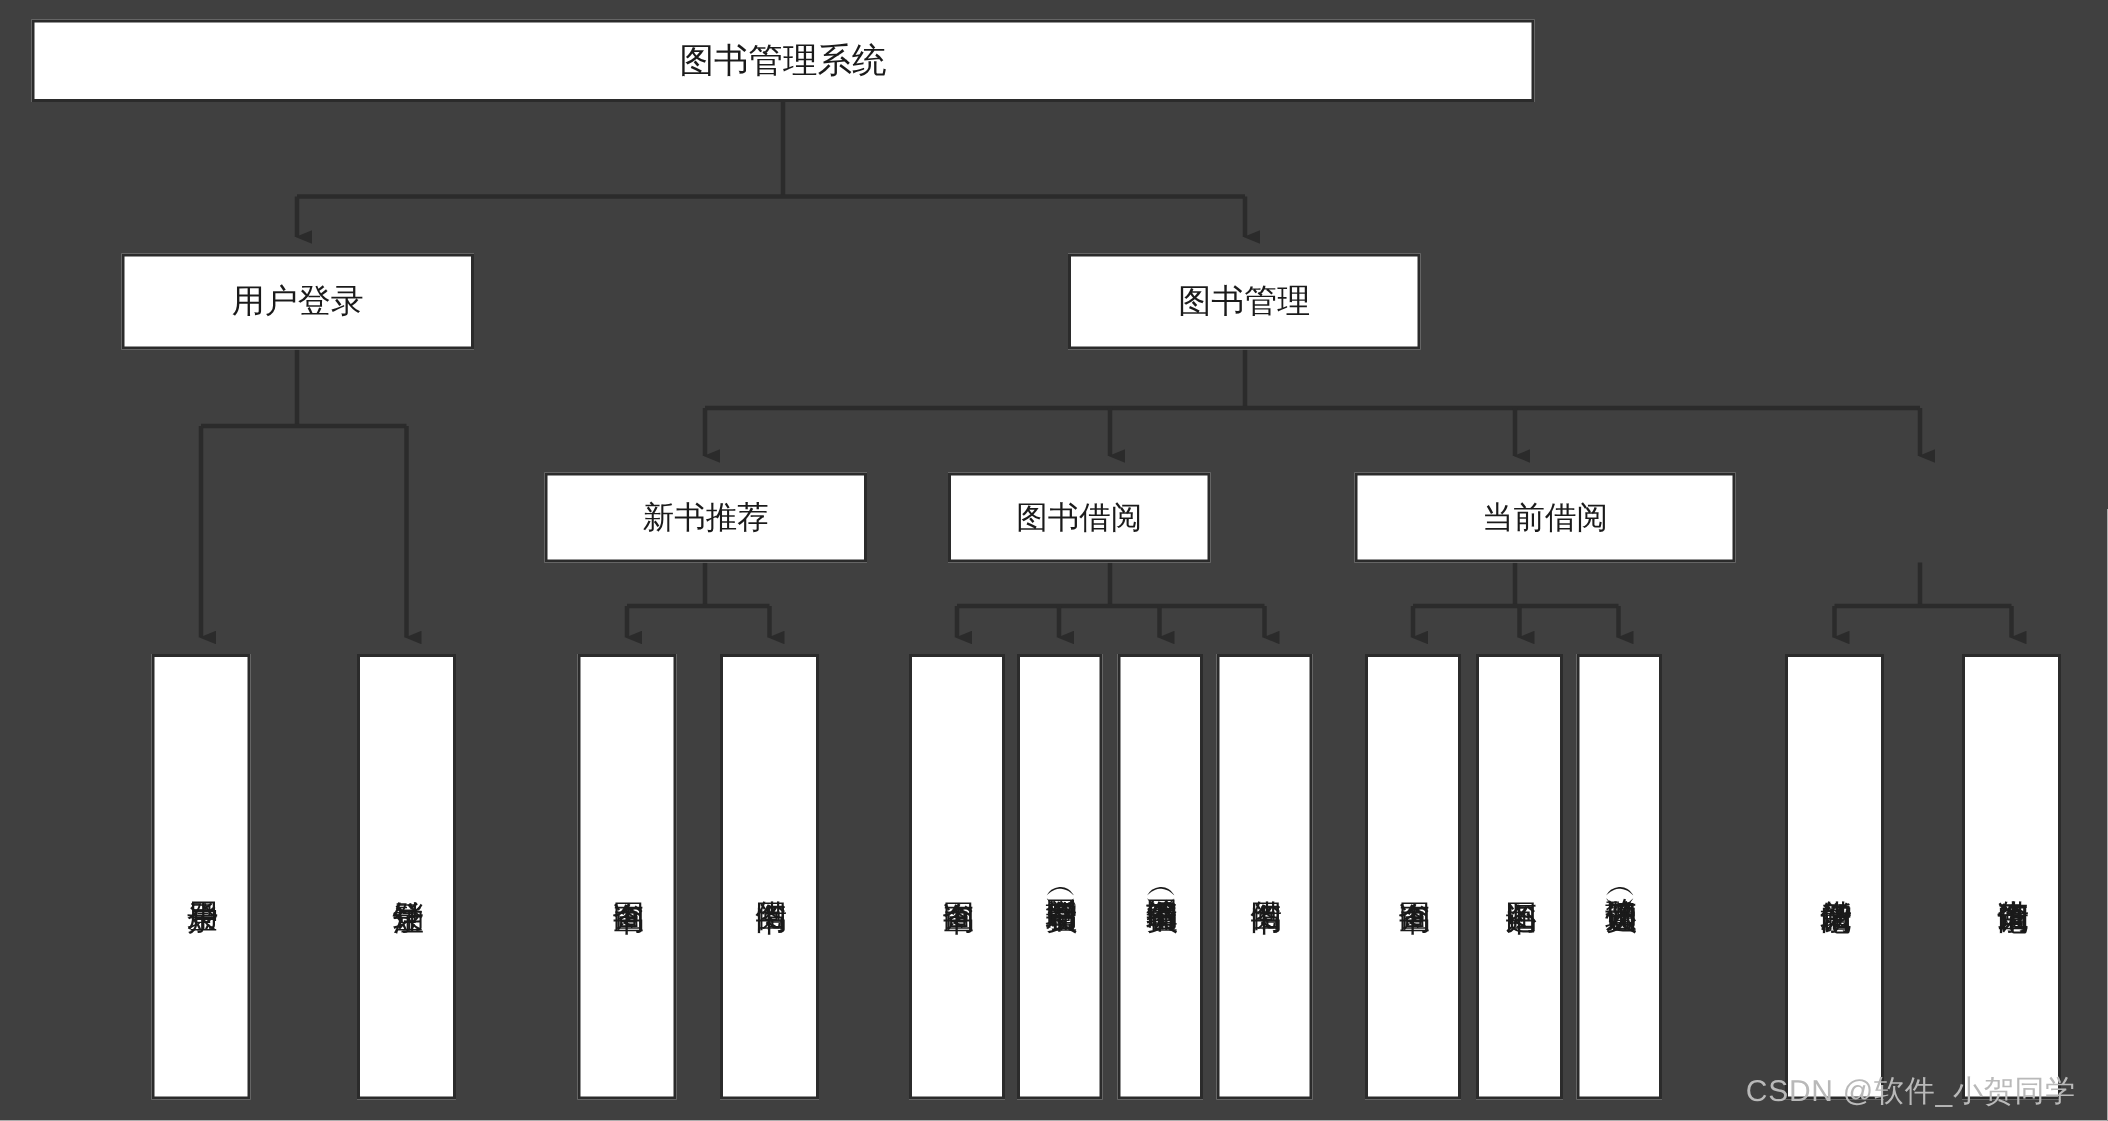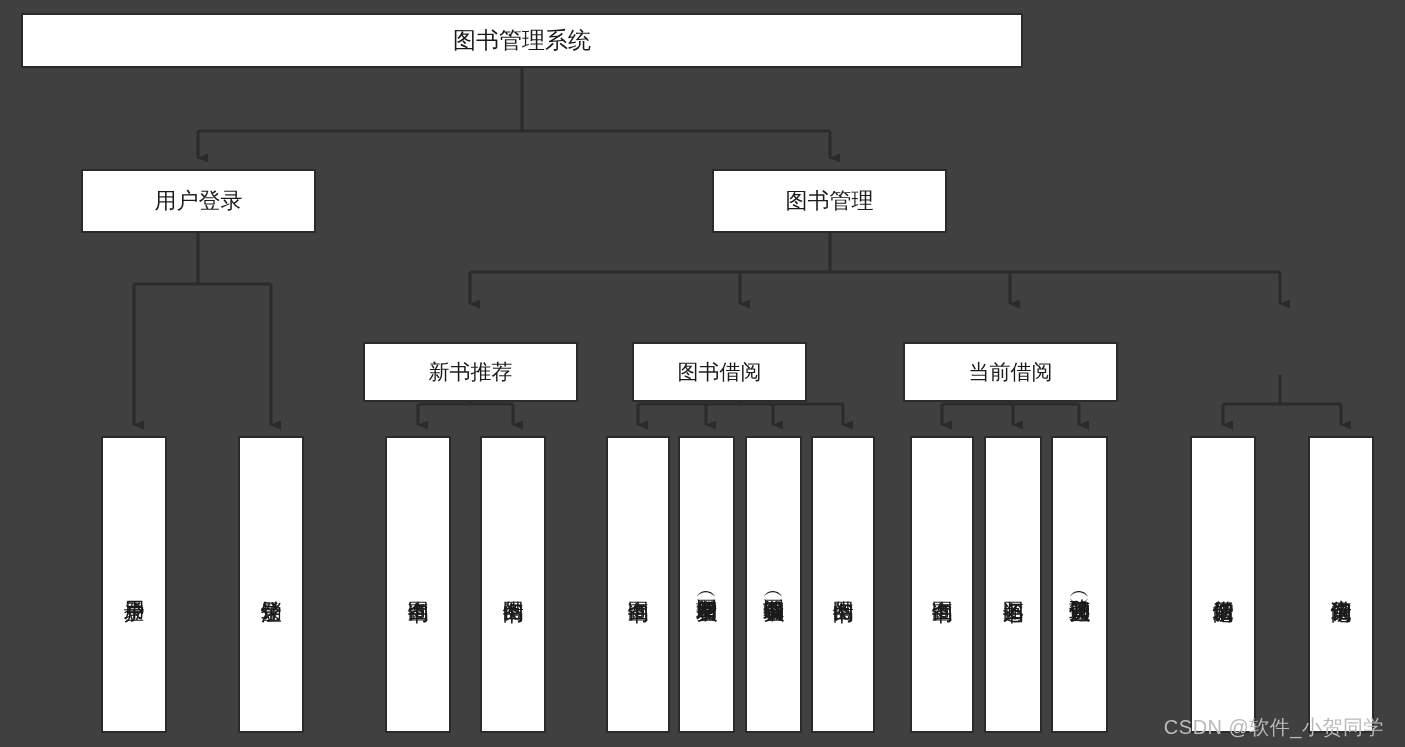--- a/index.html
+++ b/index.html
@@ -39,21 +39,20 @@
     left: 21px;  top: 13px;  width: 1002px; height: 55px;
     font-size: 23px;
   }
   .node.lvl2 {
     top: 169px; width: 235px; height: 64px;
     font-size: 22px;
   }
   .node.lvl3 {
     top: 315px; width: 215px; height: 60px;
     font-size: 21px;
-    margin-top: 27px;
   }
   .node.leaf {
     top: 436px; height: 297px;
     font-size: 21px;
     line-height: 1.07;
     padding: 6px 0;
     text-align: center;
     letter-spacing: 0.5px;
   }
   .vtext {
@@ -137,21 +136,21 @@
   <div class="node lvl2" id="n-l2-1" style="left: 712px; top: 169px; width: 235px; height: 64px;">
     <span>图书管理</span>
   </div>
 
   <div class="node lvl3" id="n-l3-0" style="left: 363px; top: 315px; width: 215px; height: 60px;">
     <span>新书推荐</span>
   </div>
   <div class="node lvl3" id="n-l3-1" style="left: 632px; top: 315px; width: 175px; height: 60px;">
     <span>图书借阅</span>
   </div>
-  <div class="node lvl3" id="n-l3-2" style="left: 903px; top: 315px; width: 215px; height: 60px; font-family: Liberation Mono, monospace;">
+  <div class="node lvl3" id="n-l3-2" style="left: 903px; top: 315px; width: 254px; height: 60px; font-family: Liberation Mono, monospace;">
     <span>当前借阅</span>
   </div>
 
   <div class="node leaf" id="n-lf-0" style="left: 101px; top: 436px; width: 66px; height: 297px;">
     <span class="vtext">用户登录</span>
   </div>
   <div class="node leaf" id="n-lf-1" style="left: 238px; top: 436px; width: 66px; height: 297px;">
     <span class="vtext">注销登录</span>
   </div>
   <div class="node leaf" id="n-lf-2" style="left: 385px; top: 436px; width: 66px; height: 297px;">

